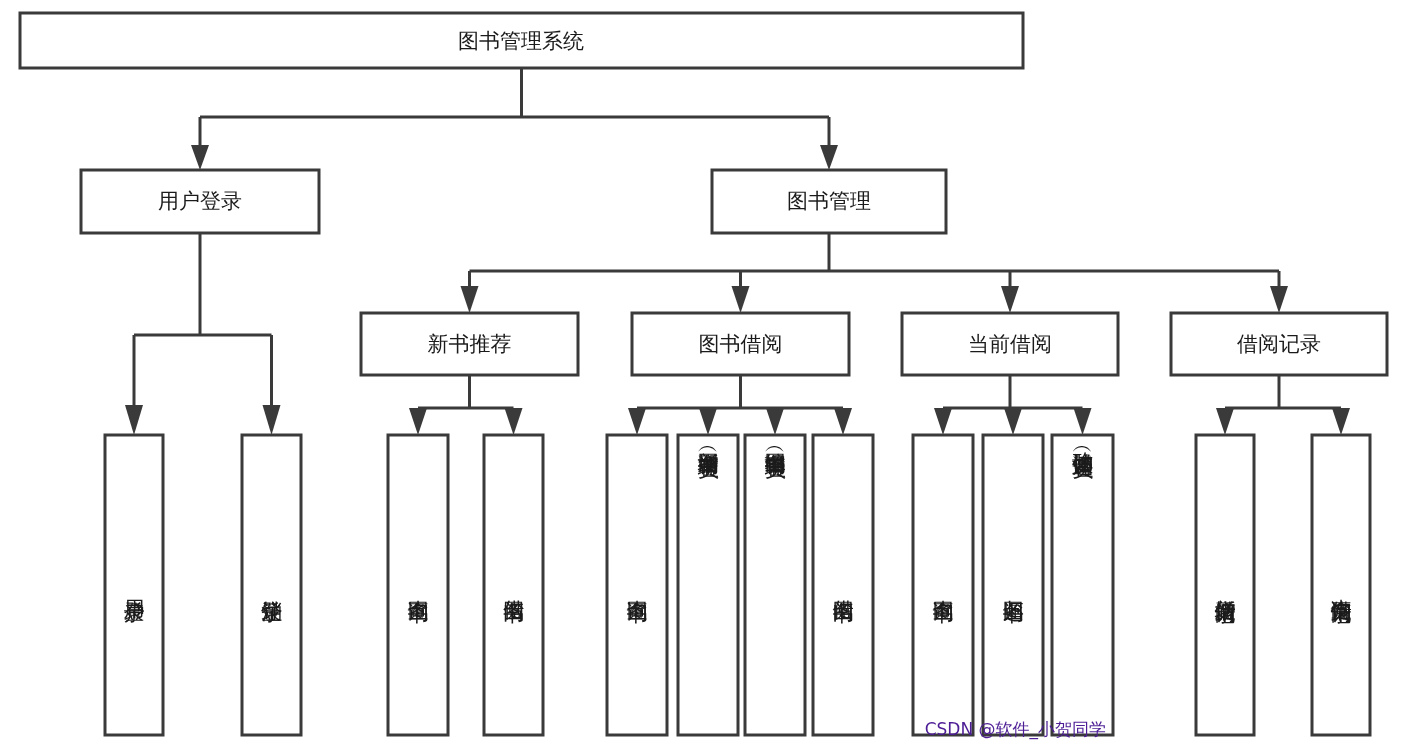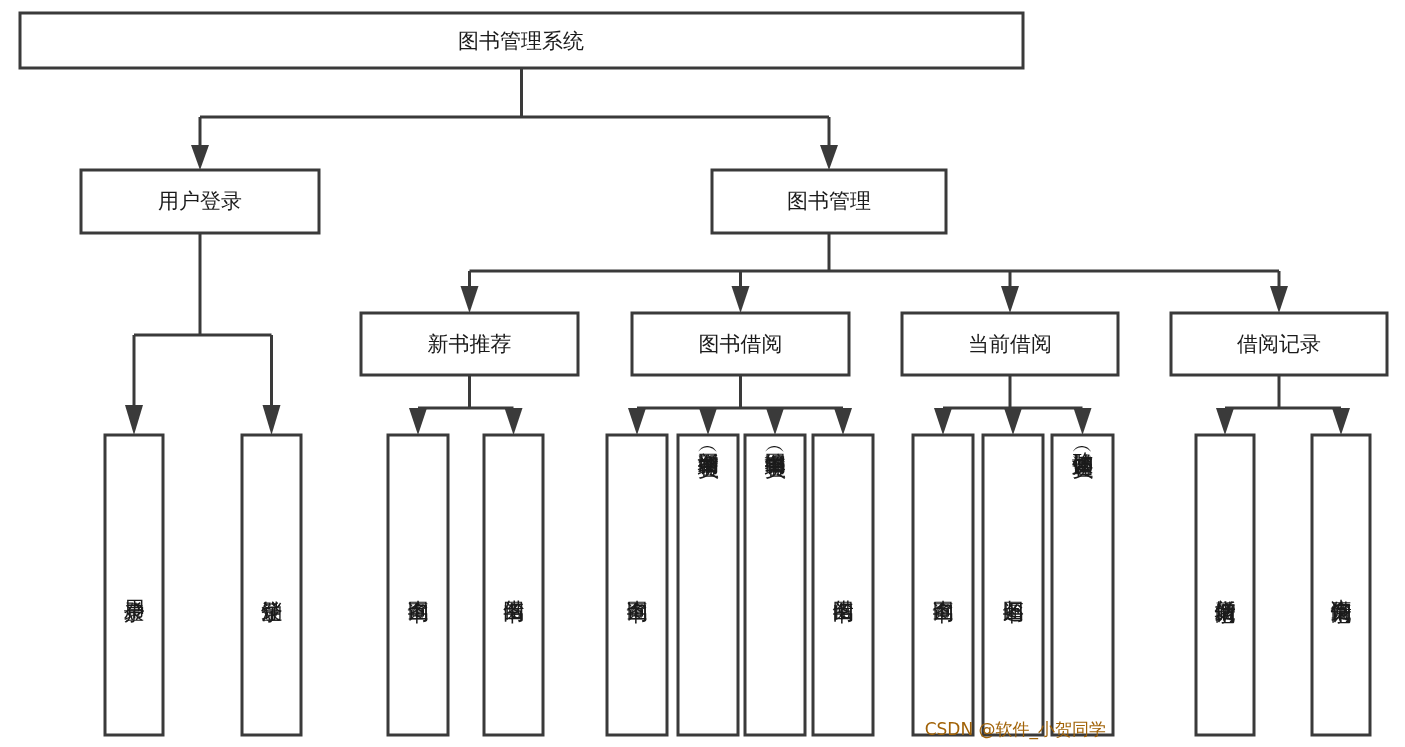--- a/index.html
+++ b/index.html
@@ -63,21 +63,21 @@
     letter-spacing: 1px;
     white-space: nowrap;
     text-align: center;
   }
   .watermark {
     position: absolute;
     right: 8px;
     bottom: 6px;
     font-family: "DejaVu Sans", "Liberation Sans", sans-serif;
     font-size: 17px;
-    color: #a16207;
+    color: #4c1d95;
     white-space: nowrap;
     user-select: none;
   }
 </style>
 </head>
 <body>
 
 <div id="diagram-root">
 
   <svg class="diagram" viewBox="0 0 1405 747">

